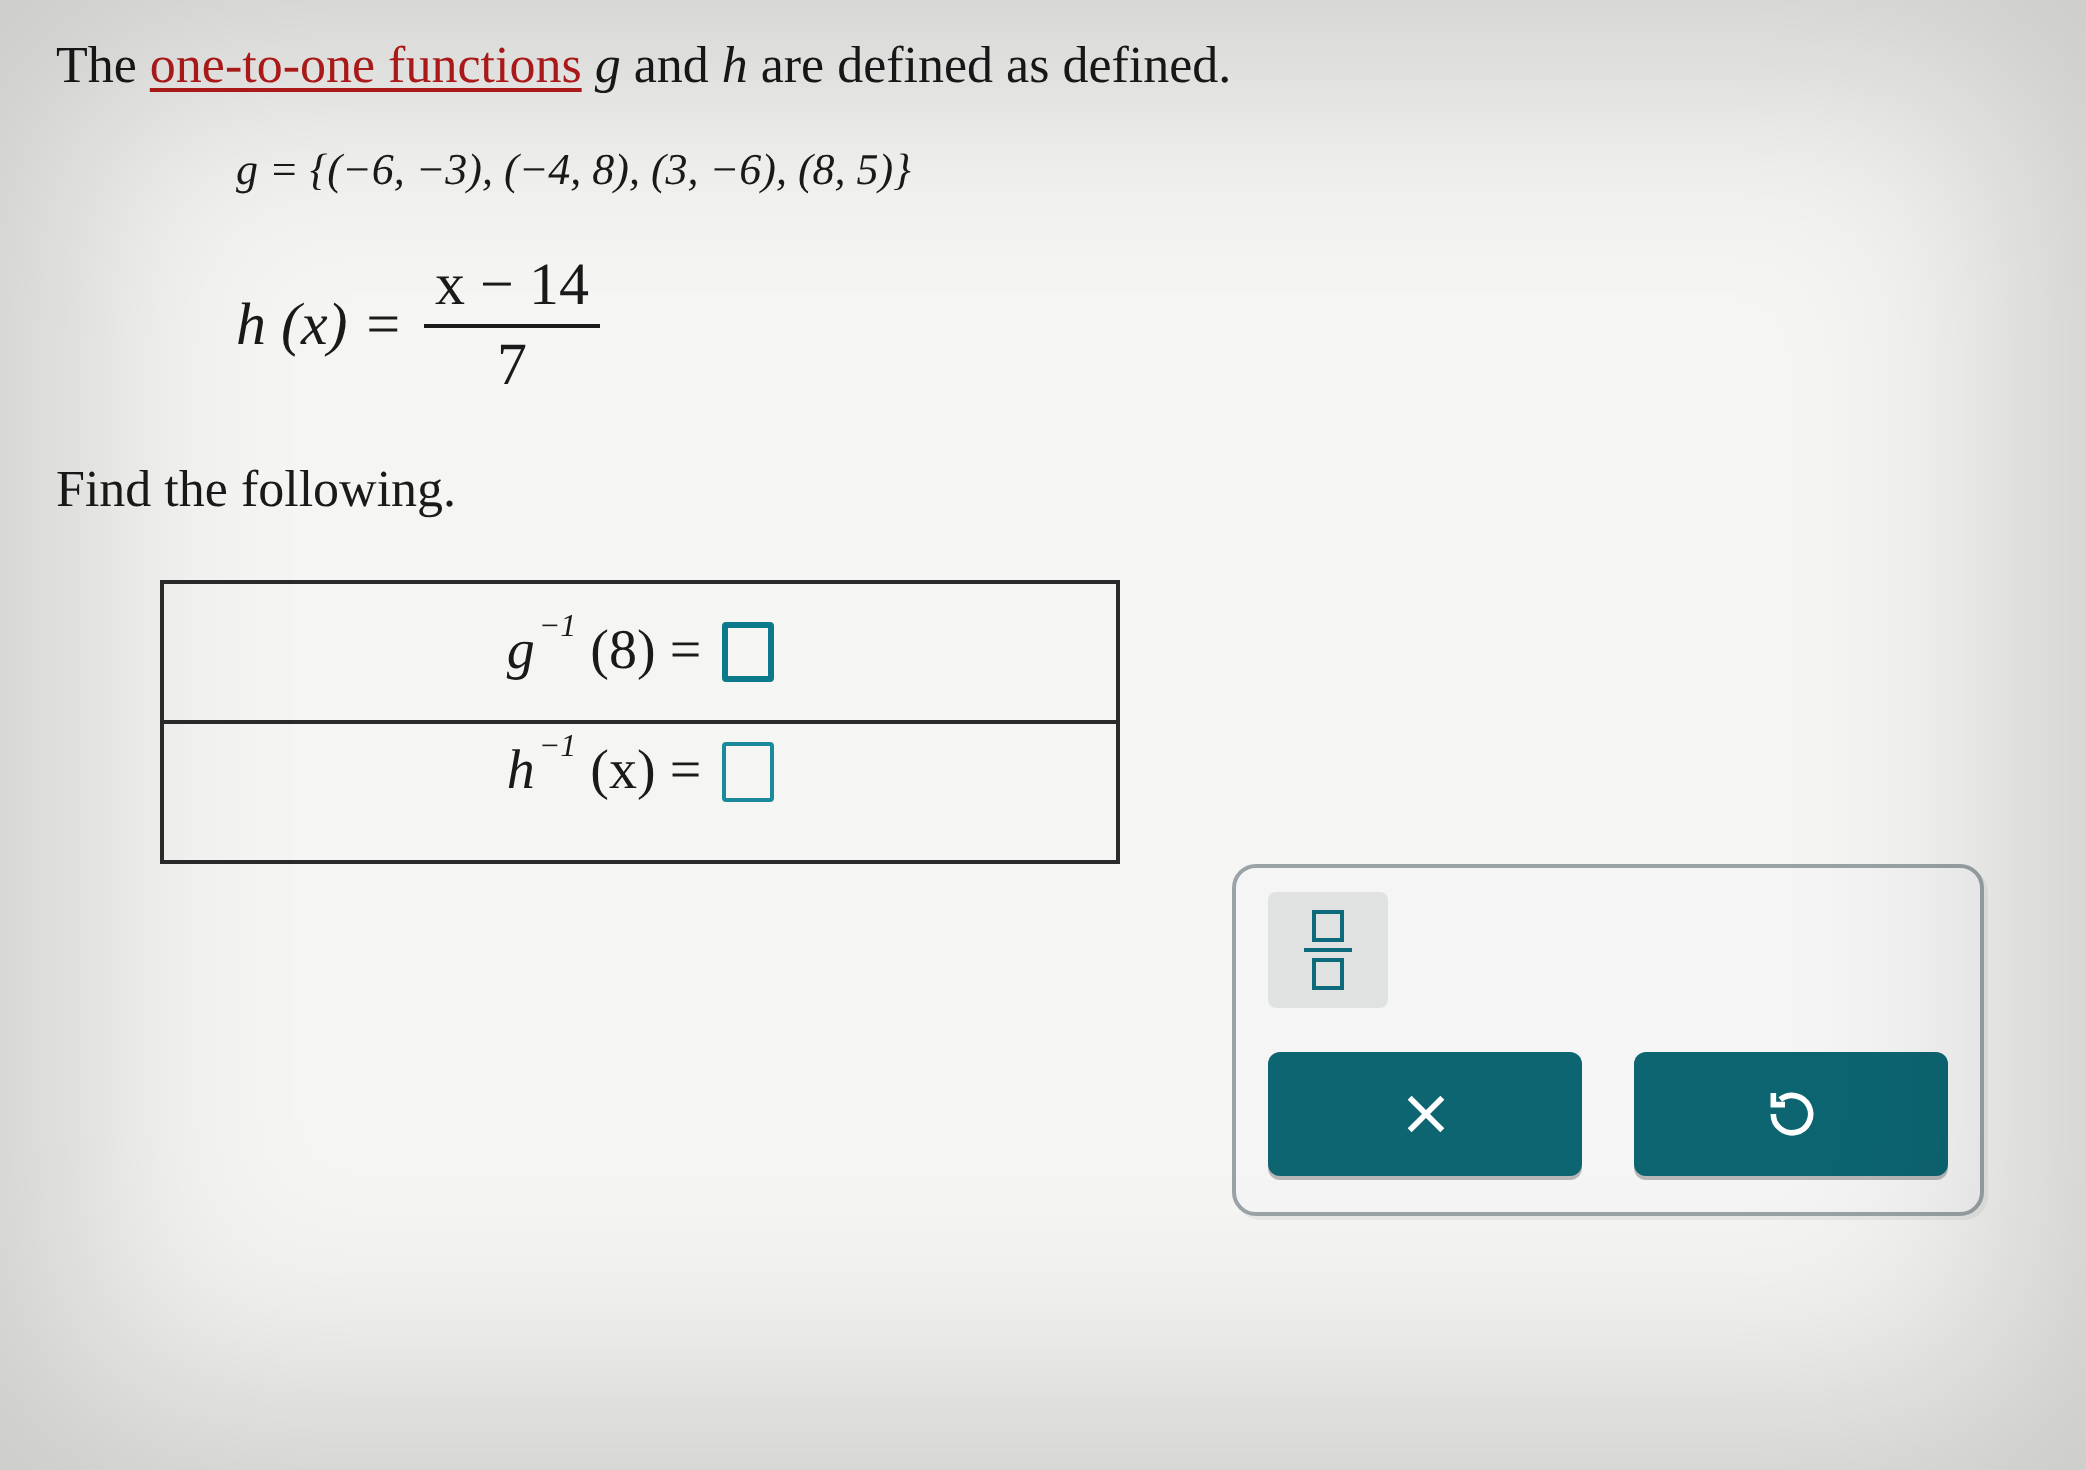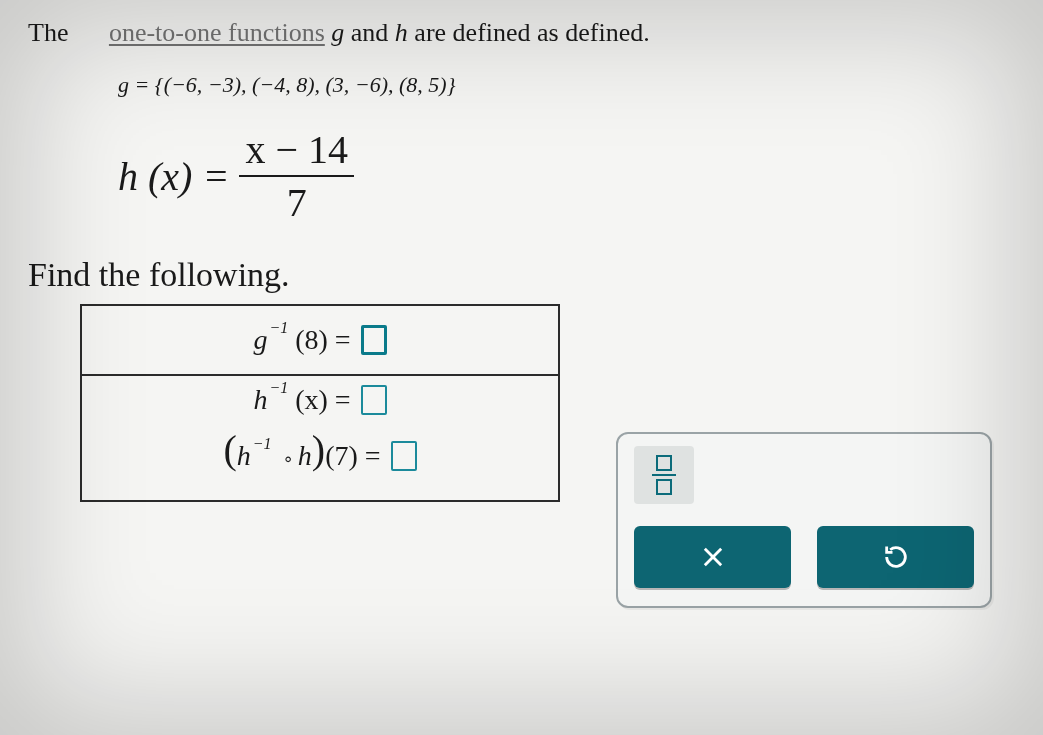--- a/index.html
+++ b/index.html
@@ -15,52 +15,51 @@
     color: #1a1a1a;
   }
   .page {
     padding: 18px 28px 0 28px;
   }
   .intro {
     font-size: 26px;
     margin-bottom: 24px;
   }
   .intro a {
-    color: #737373;
+    color: #b91c1c;
     text-decoration: underline;
     text-underline-offset: 3px;
-    margin-left: 34px;
   }
   .g-def {
     font-size: 22px;
     font-style: italic;
     margin: 18px 0 28px 90px;
     font-family: 'Times New Roman', serif;
   }
   .h-def {
     display: flex;
     align-items: center;
-    font-size: 40px;
+    font-size: 30px;
     font-style: italic;
     margin: 0 0 30px 90px;
     font-family: 'Times New Roman', serif;
   }
   .frac {
     display: inline-flex;
     flex-direction: column;
     align-items: center;
     vertical-align: middle;
     margin-left: 10px;
     font-style: normal;
   }
   .frac .num { border-bottom: 2px solid #1a1a1a; padding: 0 6px 2px 6px; }
   .frac .den { padding-top: 2px; }
   .find {
-    font-size: 34px;
-    margin-bottom: 10px;
+    font-size: 26px;
+    margin-bottom: 30px;
   }
 
   .answer-grid {
     border: 2px solid #2b2b2b;
     width: 480px;
     margin-left: 52px;
   }
   .answer-row {
     border-bottom: 2px solid #2b2b2b;
     padding: 18px 28px;
@@ -180,28 +179,20 @@
     <div class="answer-row tall">
       <div class="eq-line">
         <span>
           <span>h</span><span class="sup">−1</span>
           <span style="font-style:normal">(x)</span>
           <span style="font-style:normal"> = </span>
         </span>
         <span class="blank-box"></span>
       </div>
 
-      <div class="eq-line">
-        <span>
-          <span class="big-paren">(</span><span>h</span><span class="sup">−1</span>
-          <span class="compose">∘</span><span>h</span><span class="big-paren">)</span><span style="font-style:normal">(7)</span>
-          <span style="font-style:normal"> = </span>
-        </span>
-        <span class="blank-box"></span>
-      </div>
     </div>
 
   </div>
 </div>
 
 <div class="tool-panel">
   <div class="tool-top">
     <div class="frac-tool">
       <div class="sq"></div>
       <div class="bar"></div>

